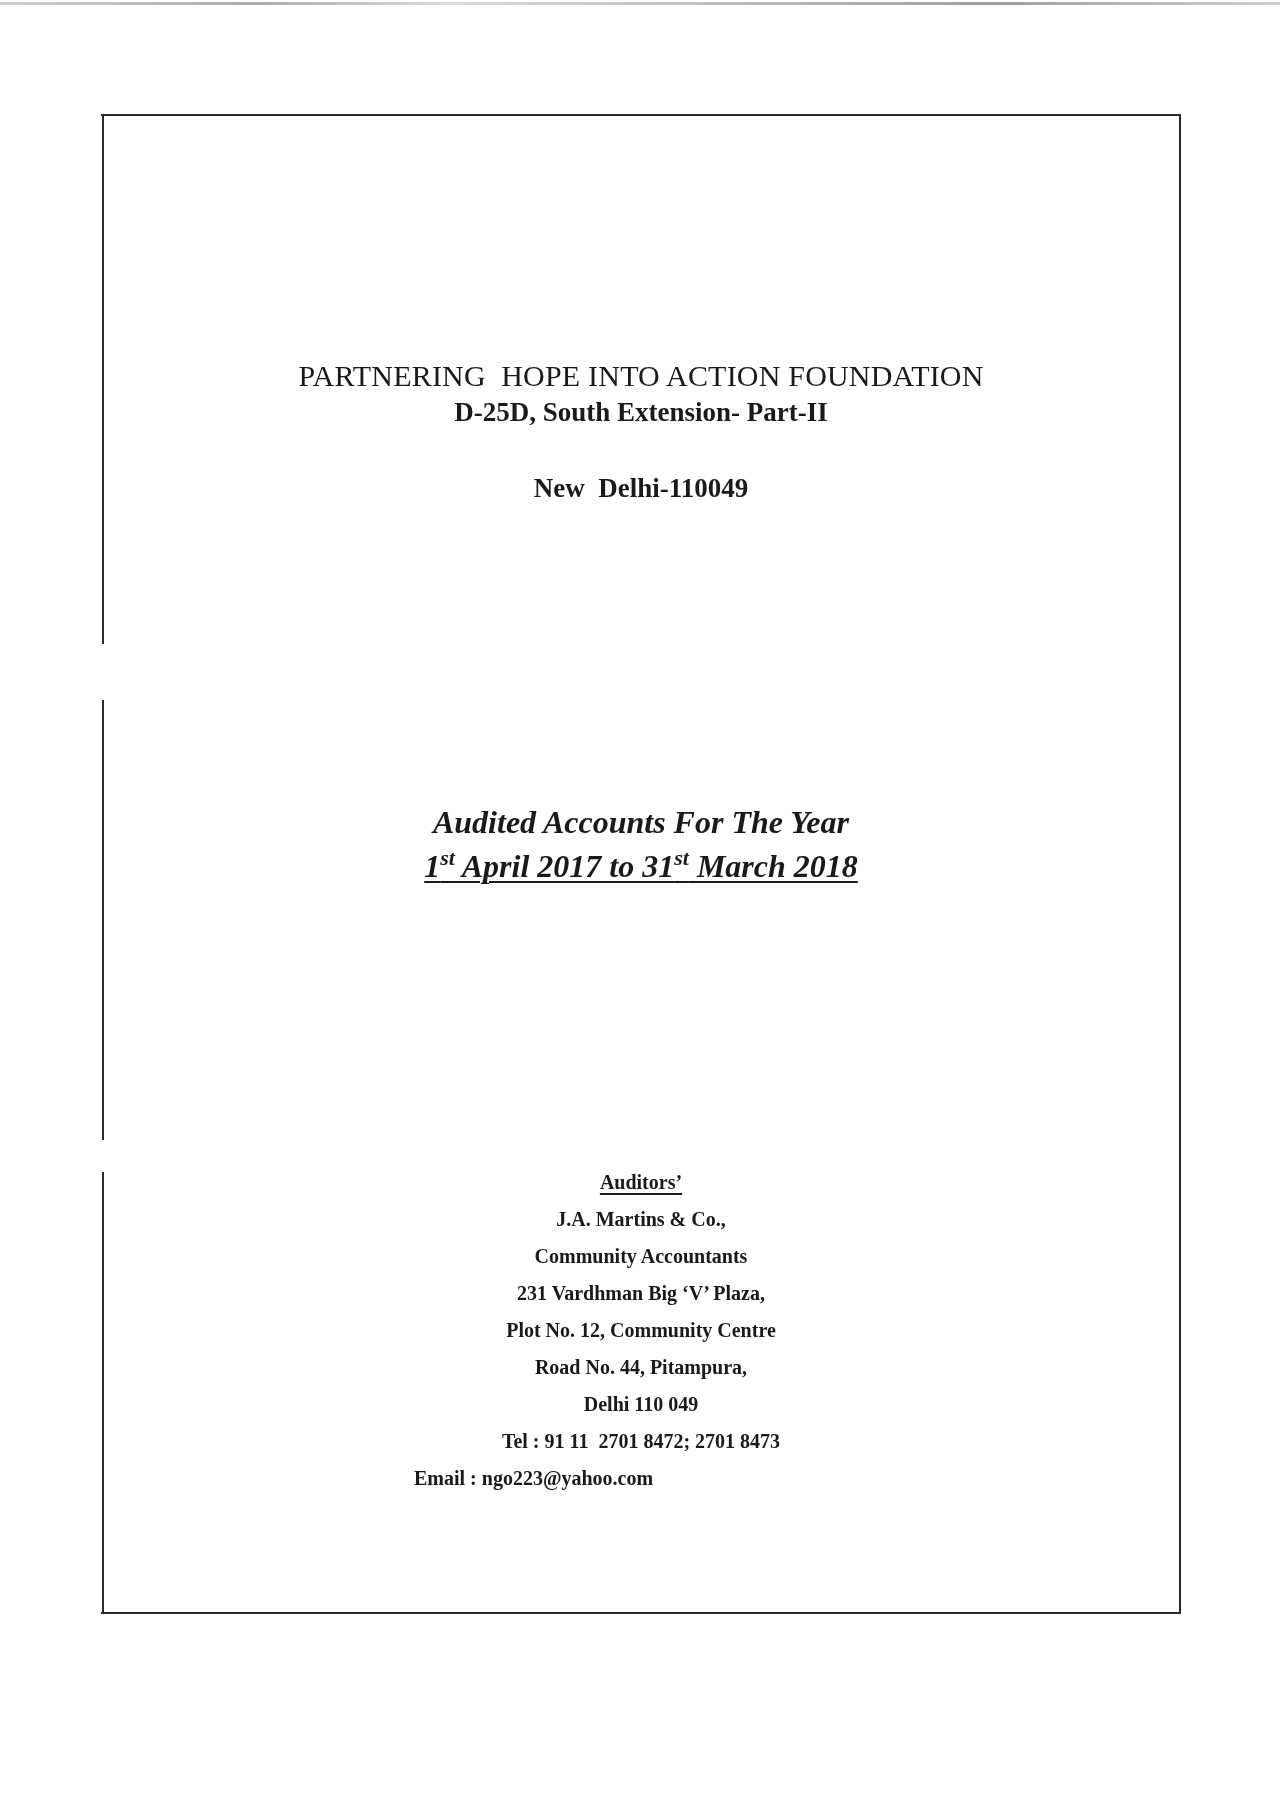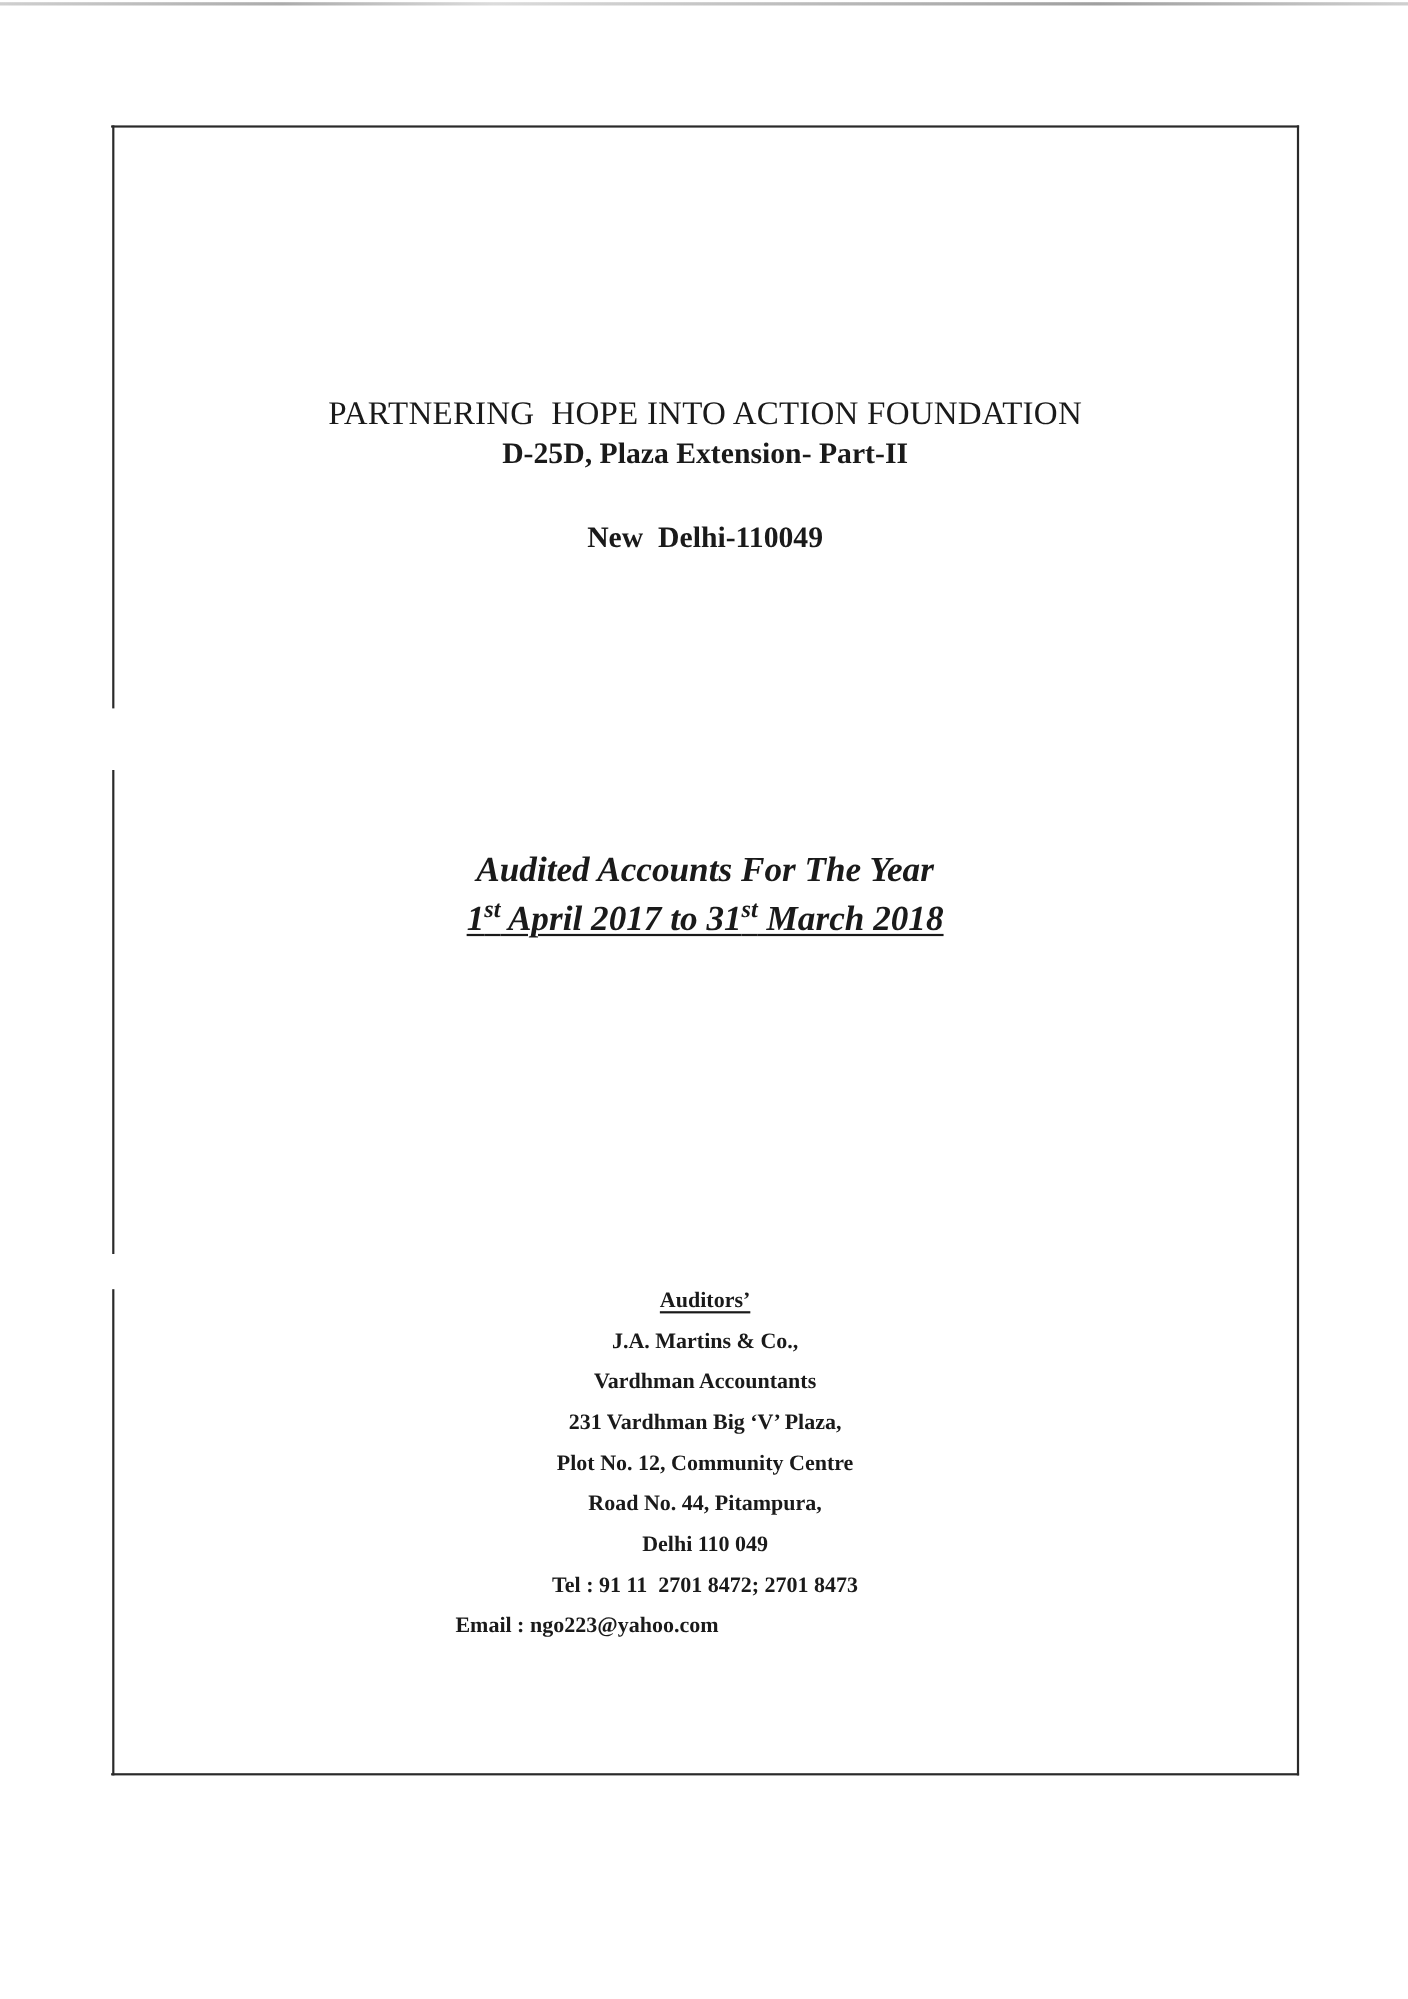--- a/index.html
+++ b/index.html
@@ -21,34 +21,34 @@
 
 <div class="scan-edge"></div>
 
 <div class="frame"></div>
 <div class="lb" style="top:114px;height:530px;"></div>
 <div class="lb" style="top:700px;height:440px;"></div>
 <div class="lb" style="top:1172px;height:442px;"></div>
 
 <div class="block" style="top:358px;">
   <div class="org-name" style="white-space:pre;">PARTNERING  HOPE INTO ACTION FOUNDATION</div>
-  <div class="org-addr">D-25D, Plaza Extension- Part-II</div>
+  <div class="org-addr">D-25D, South Extension- Part-II</div>
   <div class="org-addr" style="white-space:pre;margin-top:40px;">New  Delhi-110049</div>
 </div>
 
-<div class="block" style="top:768px;">
+<div class="block" style="top:800px;">
   <div class="title-line">Audited Accounts For The Year</div>
   <div class="title-line">
     <span class="u"><span>1</span><sup>st</sup><span style="white-space:pre;"> April 2017 to 31</span><sup>st</sup><span style="white-space:pre;"> March 2018</span></span>
   </div>
 </div>
 
 <div class="block" style="top:1164px;">
   <div class="aud"><span class="u">Auditors’</span></div>
   <div class="aud">J.A. Martins &amp; Co.,</div>
-  <div class="aud">Vardhman Accountants</div>
+  <div class="aud">Community Accountants</div>
   <div class="aud">231 Vardhman Big ‘V’ Plaza,</div>
   <div class="aud">Plot No. 12, Community Centre</div>
   <div class="aud">Road No. 44, Pitampura,</div>
   <div class="aud">Delhi 110 049</div>
   <div class="aud" style="white-space:pre;">Tel : 91 11  2701 8472; 2701 8473</div>
   <div class="aud aud-left">Email : ngo223@yahoo.com</div>
 </div>
 
 </body></html>

